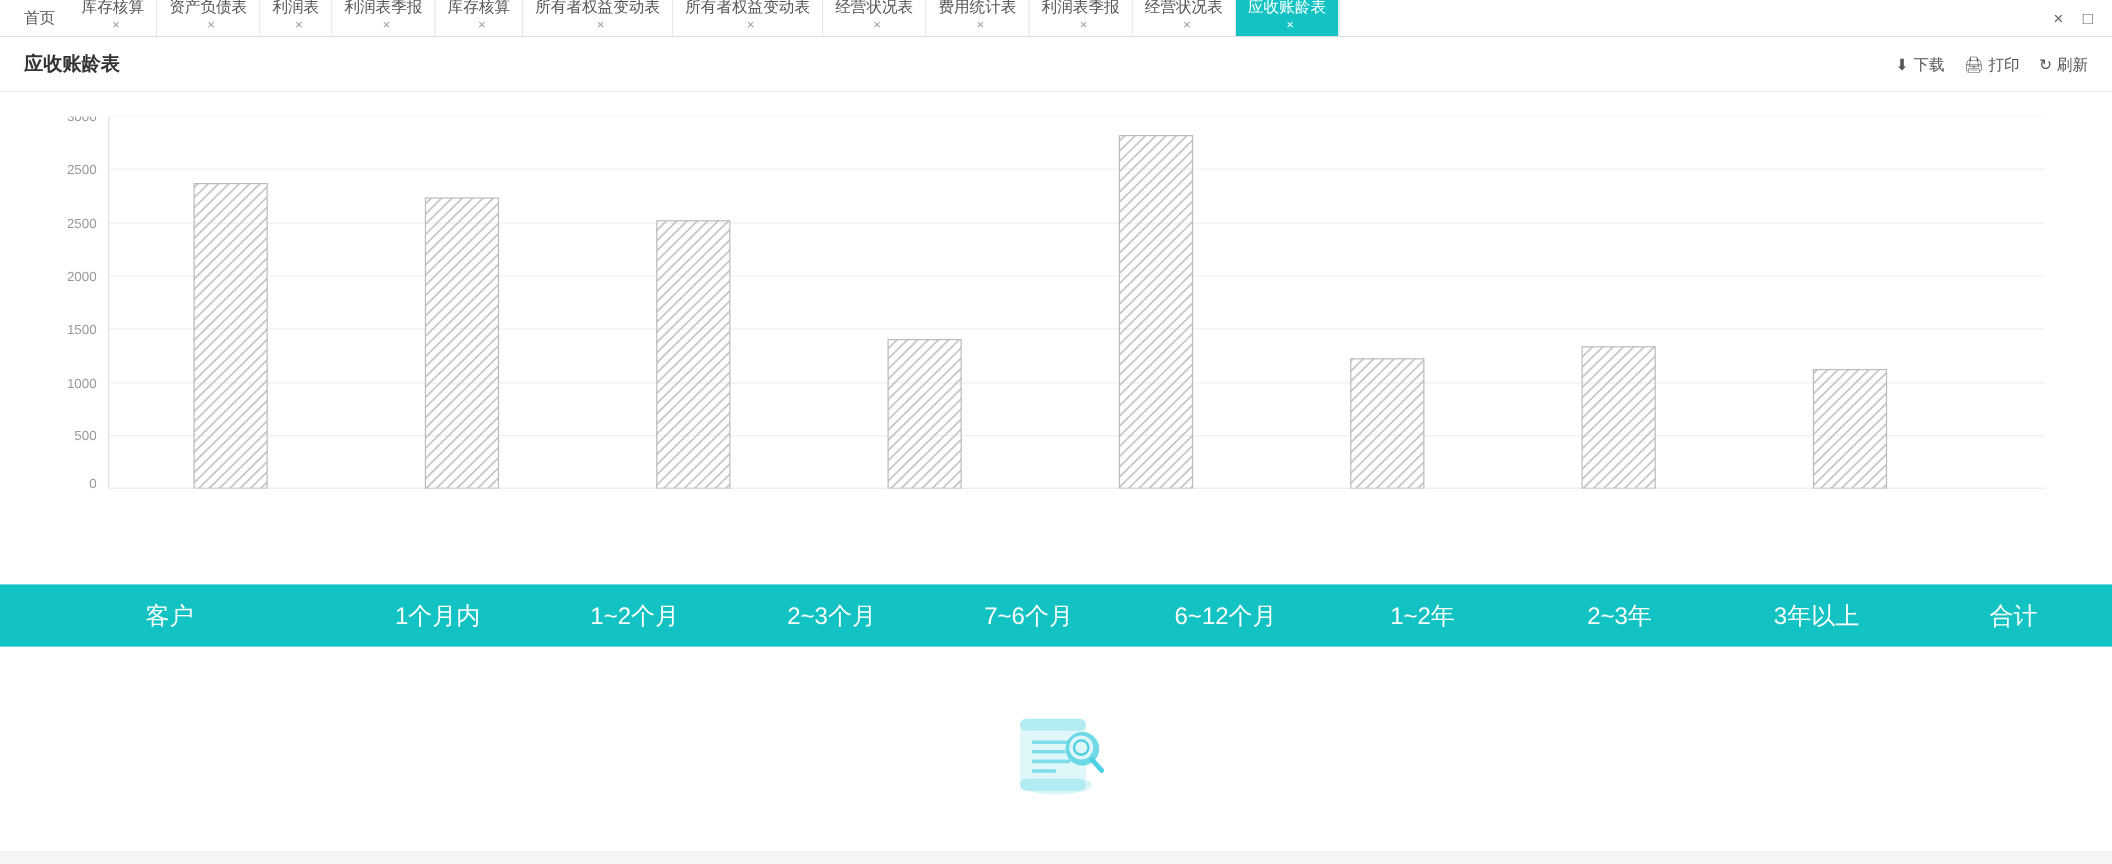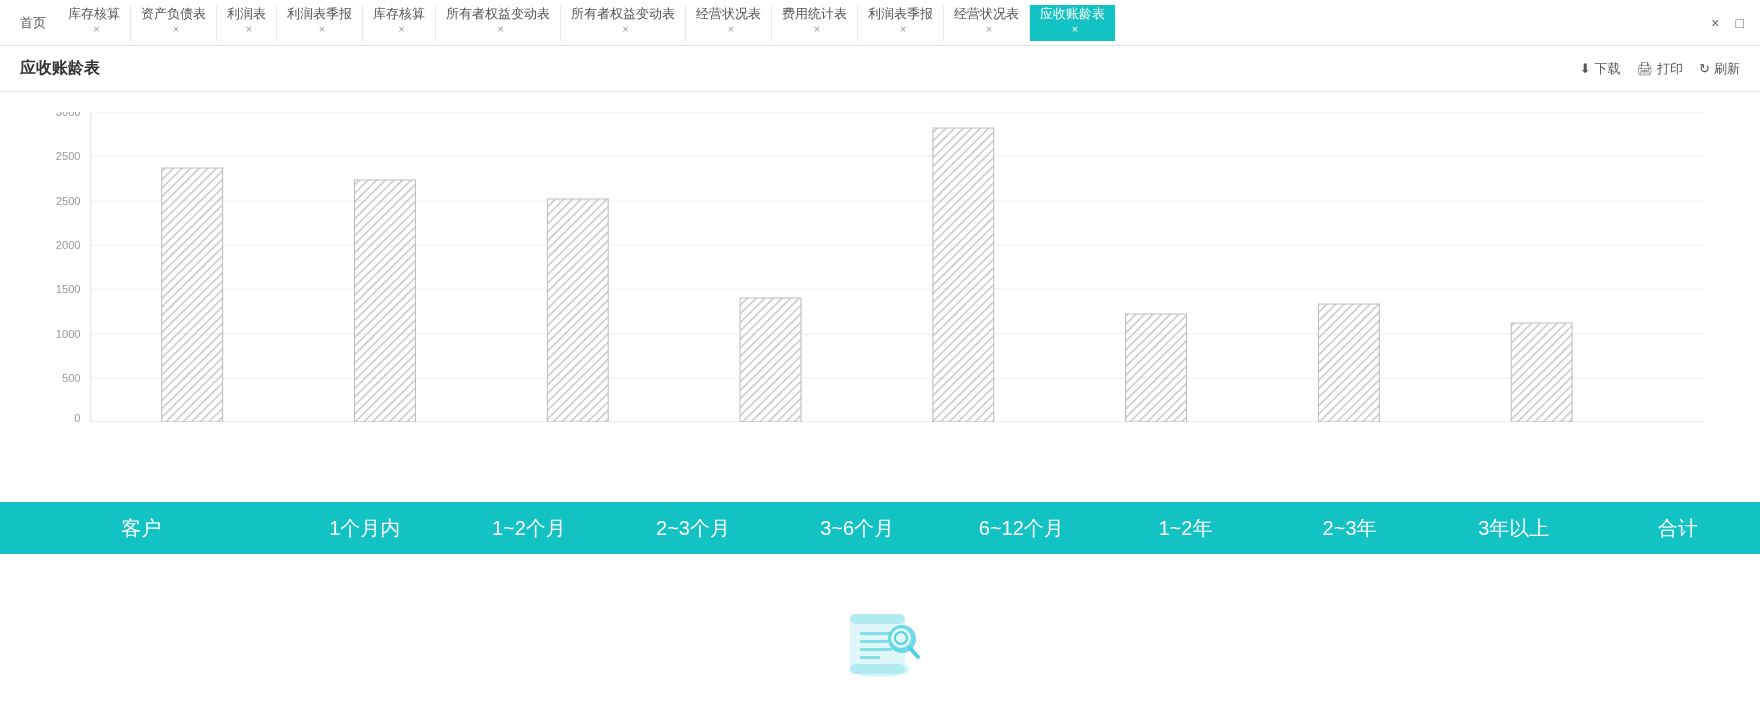--- a/index.html
+++ b/index.html
@@ -4,21 +4,21 @@
   <style>
     * { box-sizing: border-box; margin: 0; padding: 0; }
     body { font-family: 'Microsoft YaHei', Arial, sans-serif; background: #f5f5f5; font-size: 13px; color: #333; overflow: hidden; }
 
     
     .tab-bar {
       display: flex;
       align-items: center;
       background: #fff;
       border-bottom: 1px solid #e0e0e0;
-      height: 46px;
+      height: 31px;
       padding: 0 8px;
       overflow: hidden;
       white-space: nowrap;
     }
     .tab-item {
       display: inline-flex;
       align-items: center;
       padding: 0 10px;
       height: 36px;
       cursor: pointer;
@@ -275,21 +275,21 @@
       <rect x="1450" y="211" width="60" height="99" fill="url(#hatch)" stroke="#bbb" stroke-width="1"></rect>
       <text x="1480" y="328" text-anchor="middle" font-size="11" fill="#666">3年以上</text>
     </svg>
   </div>
 
   <div class="table-header">
     <div class="th-cell" style="flex:1.8">客户</div>
     <div class="th-cell">1个月内</div>
     <div class="th-cell">1~2个月</div>
     <div class="th-cell">2~3个月</div>
-    <div class="th-cell">3~6个月</div>
+    <div class="th-cell">7~6个月</div>
     <div class="th-cell">6~12个月</div>
     <div class="th-cell">1~2年</div>
     <div class="th-cell">2~3年</div>
     <div class="th-cell">3年以上</div>
     <div class="th-cell">合计</div>
   </div>
 
   <div class="empty-state">
     <svg class="empty-icon" viewBox="0 0 100 90" xmlns="http://www.w3.org/2000/svg">
 

